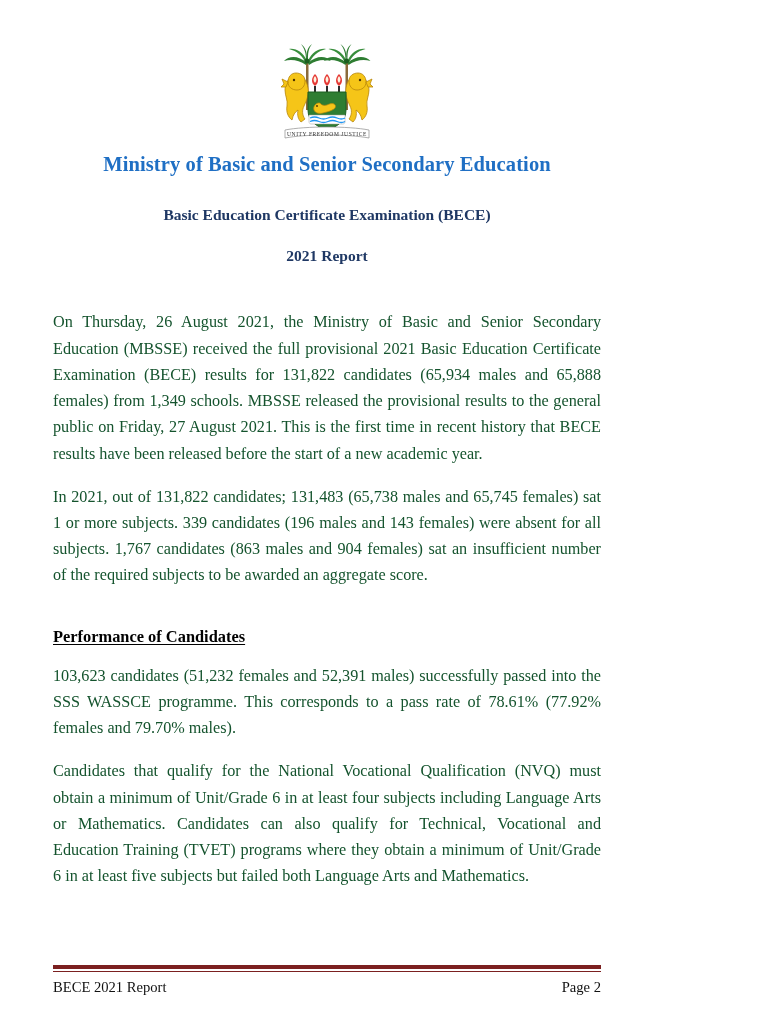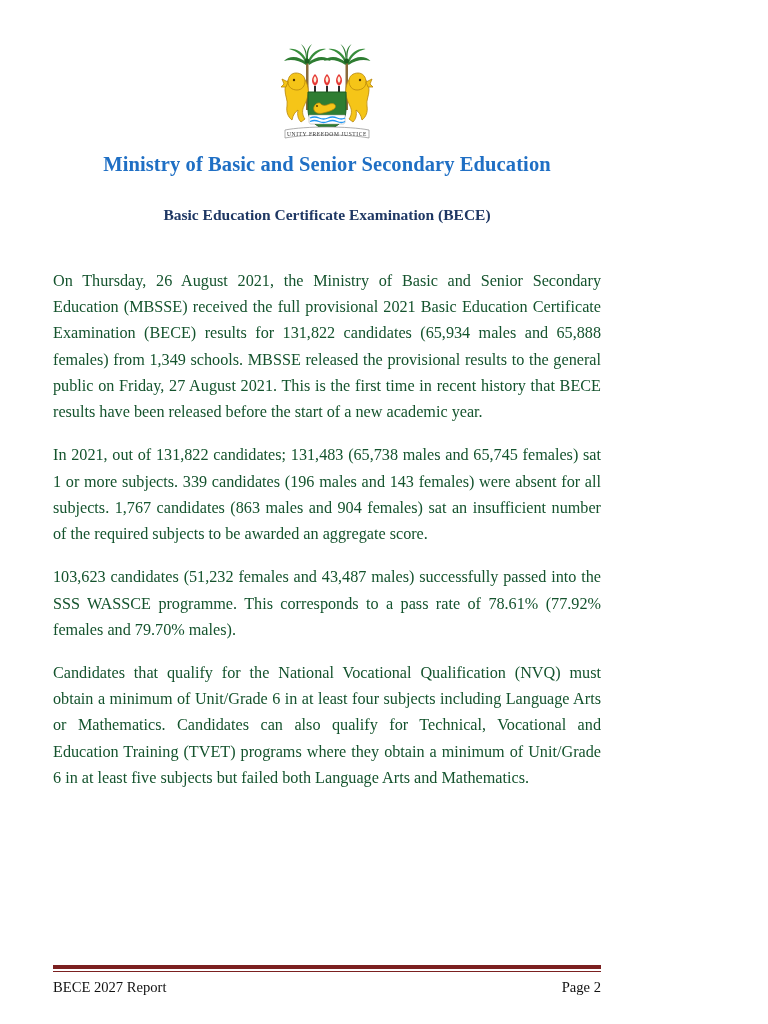--- a/index.html
+++ b/index.html
@@ -188,38 +188,40 @@
         <path d="M20 172 C60 164 148 164 188 172 L188 188 C148 180 60 180 20 188 Z" fill="#FFFFFF" stroke="#8d8d8d" stroke-width="1.4"></path>
         <text x="104" y="184" font-family="'Liberation Serif', serif" font-size="11" fill="#333333" text-anchor="middle" letter-spacing="1.2">UNITY  FREEDOM  JUSTICE</text>
       </g>
     </svg>
 
     <div class="ministry-title">Ministry of Basic and Senior Secondary Education</div>
   </div>
 
   <div class="report-titles">
     <div class="report-line">Basic Education Certificate Examination (BECE)</div>
+    <div class="report-line second">2021 Report</div>
   </div>
 
   <div class="body-content">
 
     <p class="para">On Thursday, 26 August 2021, the Ministry of Basic and Senior Secondary Education (MBSSE) received the full provisional 2021 Basic Education Certificate Examination (BECE) results for 131,822 candidates (65,934 males and 65,888 females) from 1,349 schools. MBSSE released the provisional results to the general public on Friday, 27 August 2021. This is the first time in recent history that BECE results have been released before the start of a new academic year.</p>
 
     <p class="para">In 2021, out of 131,822 candidates; 131,483 (65,738 males and 65,745 females) sat 1 or more subjects. 339 candidates (196 males and 143 females) were absent for all subjects. 1,767 candidates (863 males and 904 females) sat an insufficient number of the required subjects to be awarded an aggregate score.</p>
 
-
-
-    <p class="para">103,623 candidates (51,232 females and 43,487 males) successfully passed into the SSS WASSCE programme. This corresponds to a pass rate of 78.61% (77.92% females and 79.70% males).</p>
+    <h2 class="section-heading">Performance of Candidates</h2>
+
+
+    <p class="para">103,623 candidates (51,232 females and 52,391 males) successfully passed into the SSS WASSCE programme. This corresponds to a pass rate of 78.61% (77.92% females and 79.70% males).</p>
 
     <p class="para">Candidates that qualify for the National Vocational Qualification (NVQ) must obtain a minimum of Unit/Grade 6 in at least four subjects including Language Arts or Mathematics. Candidates can also qualify for Technical, Vocational and Education Training (TVET) programs where they obtain a minimum of Unit/Grade 6 in at least five subjects but failed both Language Arts and Mathematics.</p>
   </div>
 
   <div class="footer">
     <div class="footer-rule-thick"></div>
     <div class="footer-rule-gap"></div>
     <div class="footer-rule-thin"></div>
     <div class="footer-row">
-      <span>BECE 2027 Report</span>
+      <span>BECE 2021 Report</span>
       <span>Page 2</span>
     </div>
   </div>
 
 </div>
 
 </body></html>

